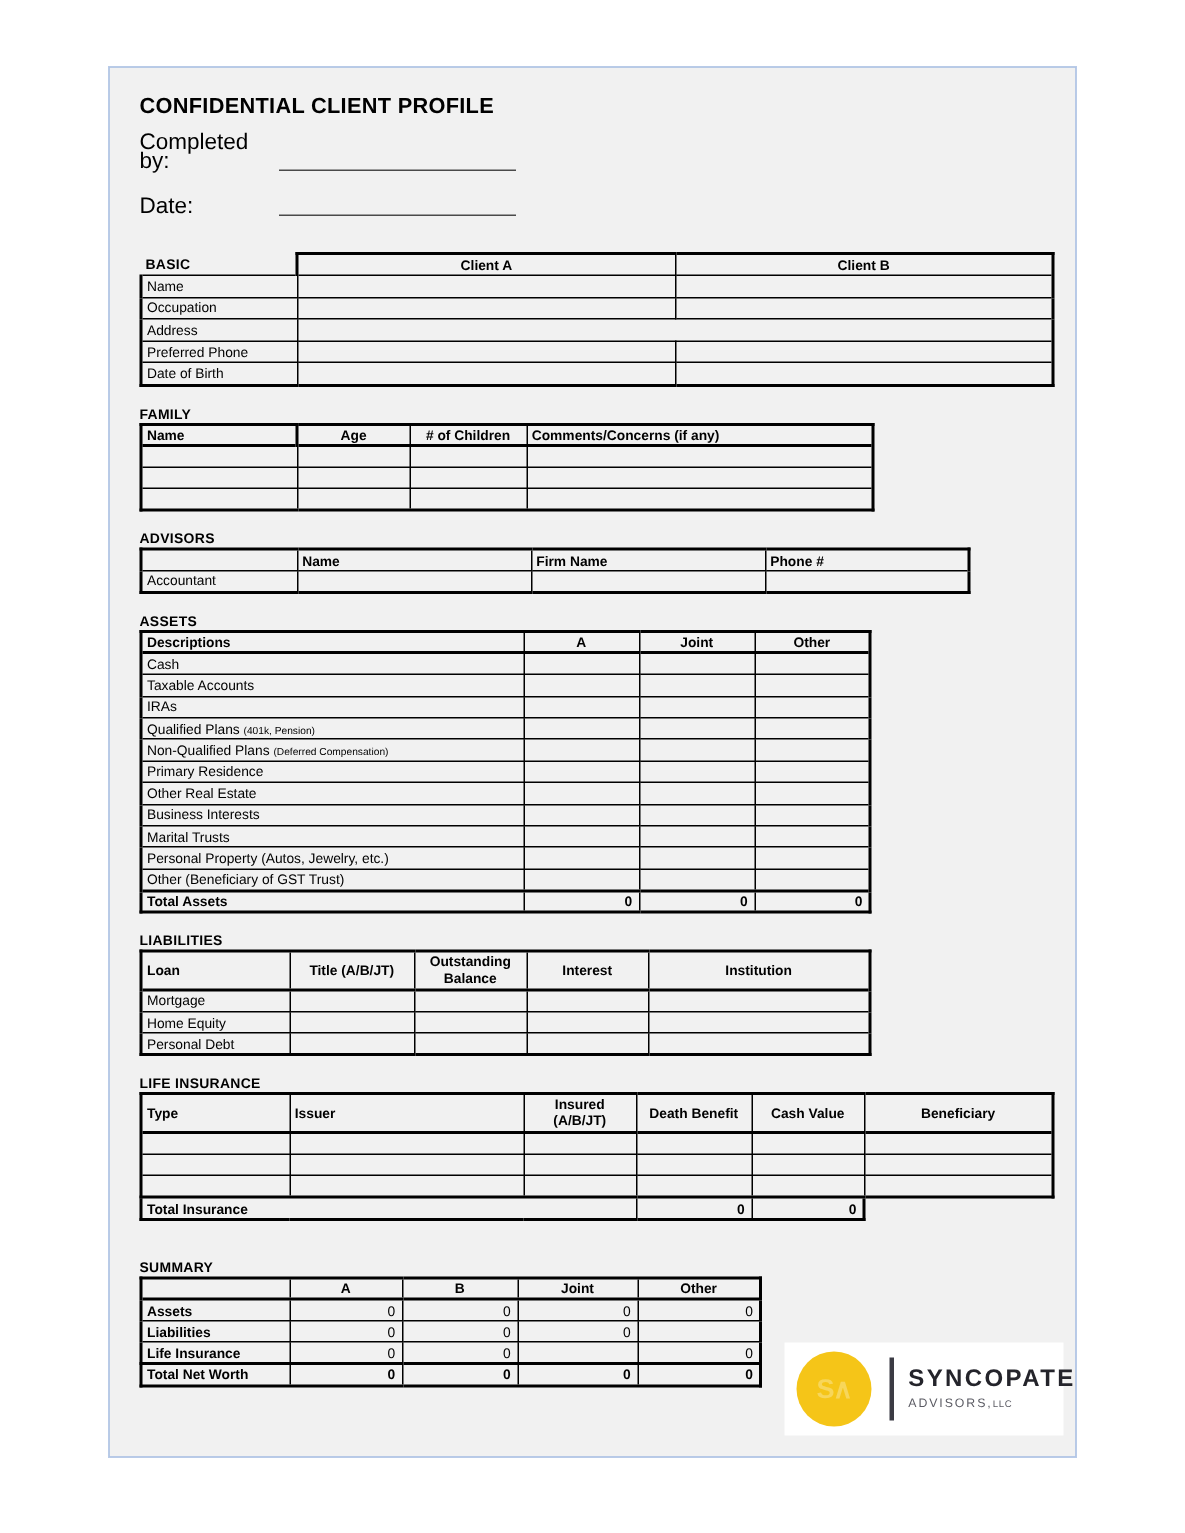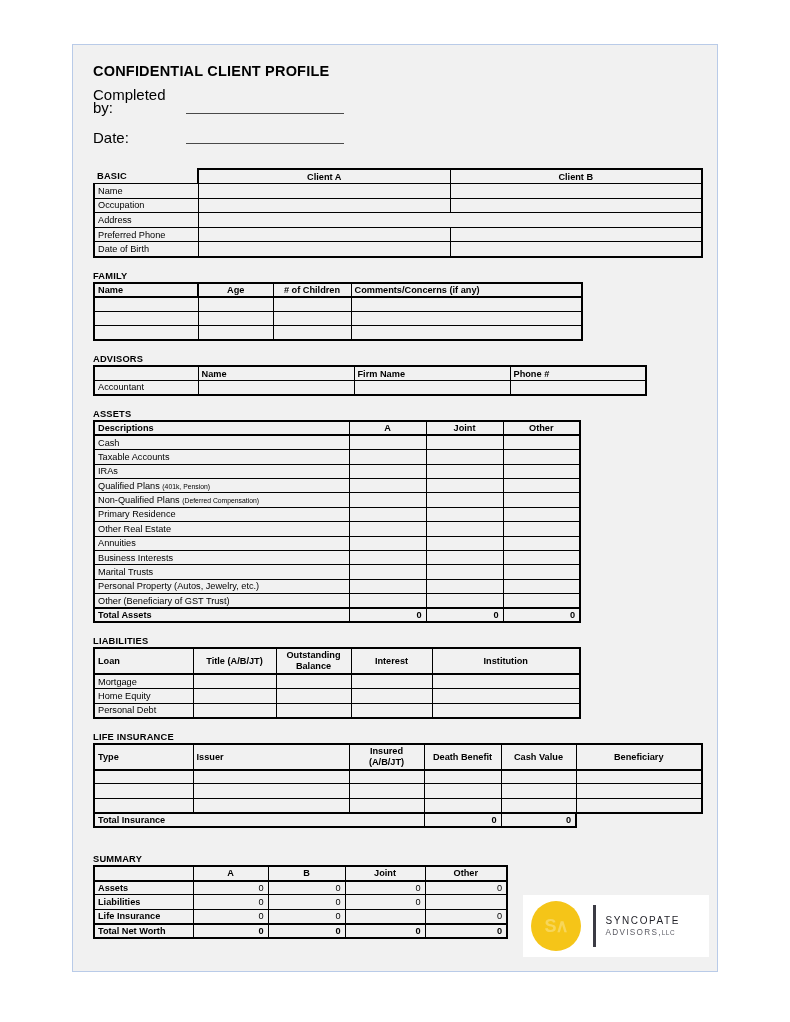--- a/index.html
+++ b/index.html
@@ -135,22 +135,22 @@
   }
   .logo-div {
     width: 2.5px;
     height: 42px;
     background: #3b3b44;
     margin: 0 10px 0 12px;
     flex: none;
   }
   .logo-text { line-height: 1.18; }
   .logo-name {
-    font-size: 10px;
-    font-weight: normal;
+    font-size: 16px;
+    font-weight: bold;
     color: #24242b;
     letter-spacing: 1.6px;
   }
   .logo-sub {
     font-size: 8.2px;
     color: #5b5b63;
     letter-spacing: 1.3px;
     margin-top: 1px;
   }
   .logo-sub .llc { font-size: 6.4px; letter-spacing: .5px; }
@@ -327,26 +327,20 @@
             <td class="blank tb-right"></td>
           </tr>
           <tr>
             <td class="tb-left"><span>Primary Residence</span></td>
             <td class="blank"></td>
             <td class="blank"></td>
             <td class="blank tb-right"></td>
           </tr>
           <tr>
             <td class="tb-left"><span>Other Real Estate</span></td>
-            <td class="blank"></td>
-            <td class="blank"></td>
-            <td class="blank tb-right"></td>
-          </tr>
-          <tr>
-            <td class="tb-left"><span>Annuities</span></td>
             <td class="blank"></td>
             <td class="blank"></td>
             <td class="blank tb-right"></td>
           </tr>
           <tr>
             <td class="tb-left"><span>Business Interests</span></td>
             <td class="blank"></td>
             <td class="blank"></td>
             <td class="blank tb-right"></td>
           </tr>

